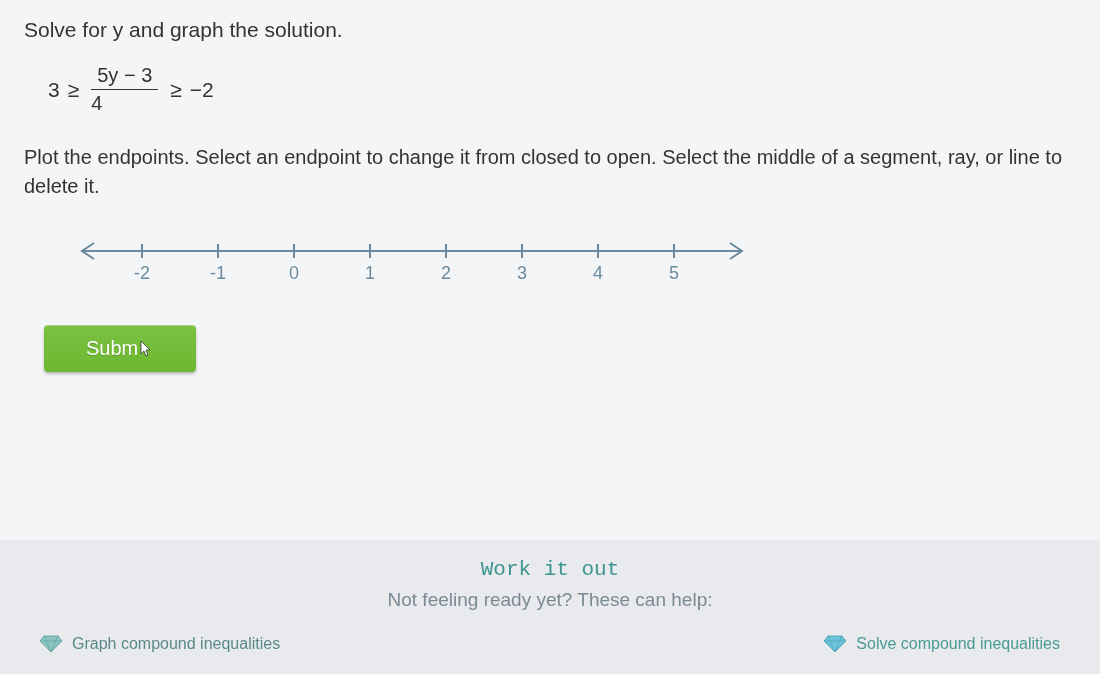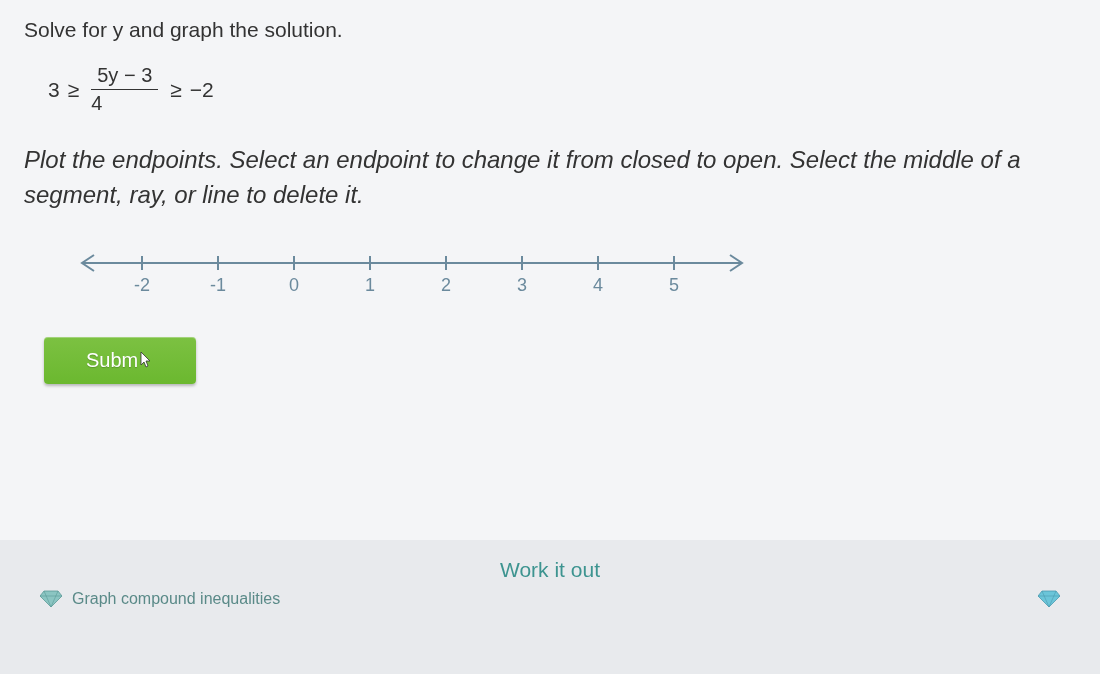--- a/index.html
+++ b/index.html
@@ -39,22 +39,21 @@
 .frac-num {
   border-bottom: 1.5px solid #333;
   padding: 0 6px 2px 6px;
   font-size: 20px;
 }
 .frac-den {
   padding-top: 2px;
   font-size: 20px;
 }
 .instruction {
-  font-size: 24px;
-  font-style: italic;
+  font-size: 20px;
   color: #333;
   line-height: 1.45;
   margin-bottom: 30px;
 }
 .numberline-wrap {
   margin-left: 38px;
   margin-bottom: 30px;
 }
 .submit-btn {
   background: linear-gradient(to bottom, #7cc142, #6bb82f);
@@ -75,21 +74,21 @@
   width: 16px;
   height: 20px;
 }
 .footer-area {
   text-align: center;
   padding-top: 18px;
 }
 .work-link {
   color: #3d9490;
   font-size: 21px;
-  font-family: Liberation Sans, sans-serif;
+  font-family: Liberation Mono, monospace;
   margin-bottom: 8px;
 }
 .not-ready {
   color: #7a8a95;
   font-size: 19px;
   margin-bottom: 24px;
 }
 .help-row {
   display: flex;
   justify-content: space-between;
@@ -157,32 +156,34 @@
   <button class="submit-btn">
     <span>Subm</span>
     <svg class="cursor-icon" viewBox="0 0 16 20">
       <path d="M3 2 L3 15 L6 12 L8 17 L10 16 L8 11 L12 11 Z" fill="#fff" stroke="#333" stroke-width="0.8"></path>
     </svg>
   </button>
 </div>
 
 <div class="footer-area">
   <div class="work-link">Work it out</div>
+  <div class="not-ready">Not feeling ready yet? These can help:</div>
   <div class="help-row">
     <div class="help-item">
       <svg class="gem" viewBox="0 0 22 18">
         <polygon points="4,1 18,1 22,6 11,17 0,6" fill="#8bc5c2" stroke="#5a9a97" stroke-width="0.8"></polygon>
         <line x1="0" y1="6" x2="22" y2="6" stroke="#5a9a97" stroke-width="0.6"></line>
         <line x1="4" y1="1" x2="11" y2="17" stroke="#5a9a97" stroke-width="0.6"></line>
         <line x1="18" y1="1" x2="11" y2="17" stroke="#5a9a97" stroke-width="0.6"></line>
       </svg>
       <span>Graph compound inequalities</span>
     </div>
     <div class="help-item right">
       <svg class="gem" viewBox="0 0 22 18">
         <polygon points="4,1 18,1 22,6 11,17 0,6" fill="#6bc5d9" stroke="#4a9ab0" stroke-width="0.8"></polygon>
         <line x1="0" y1="6" x2="22" y2="6" stroke="#4a9ab0" stroke-width="0.6"></line>
         <line x1="4" y1="1" x2="11" y2="17" stroke="#4a9ab0" stroke-width="0.6"></line>
         <line x1="18" y1="1" x2="11" y2="17" stroke="#4a9ab0" stroke-width="0.6"></line>
       </svg>
+      <span>Solve compound inequalities</span>
     </div>
   </div>
 </div>
 
 </body></html>

